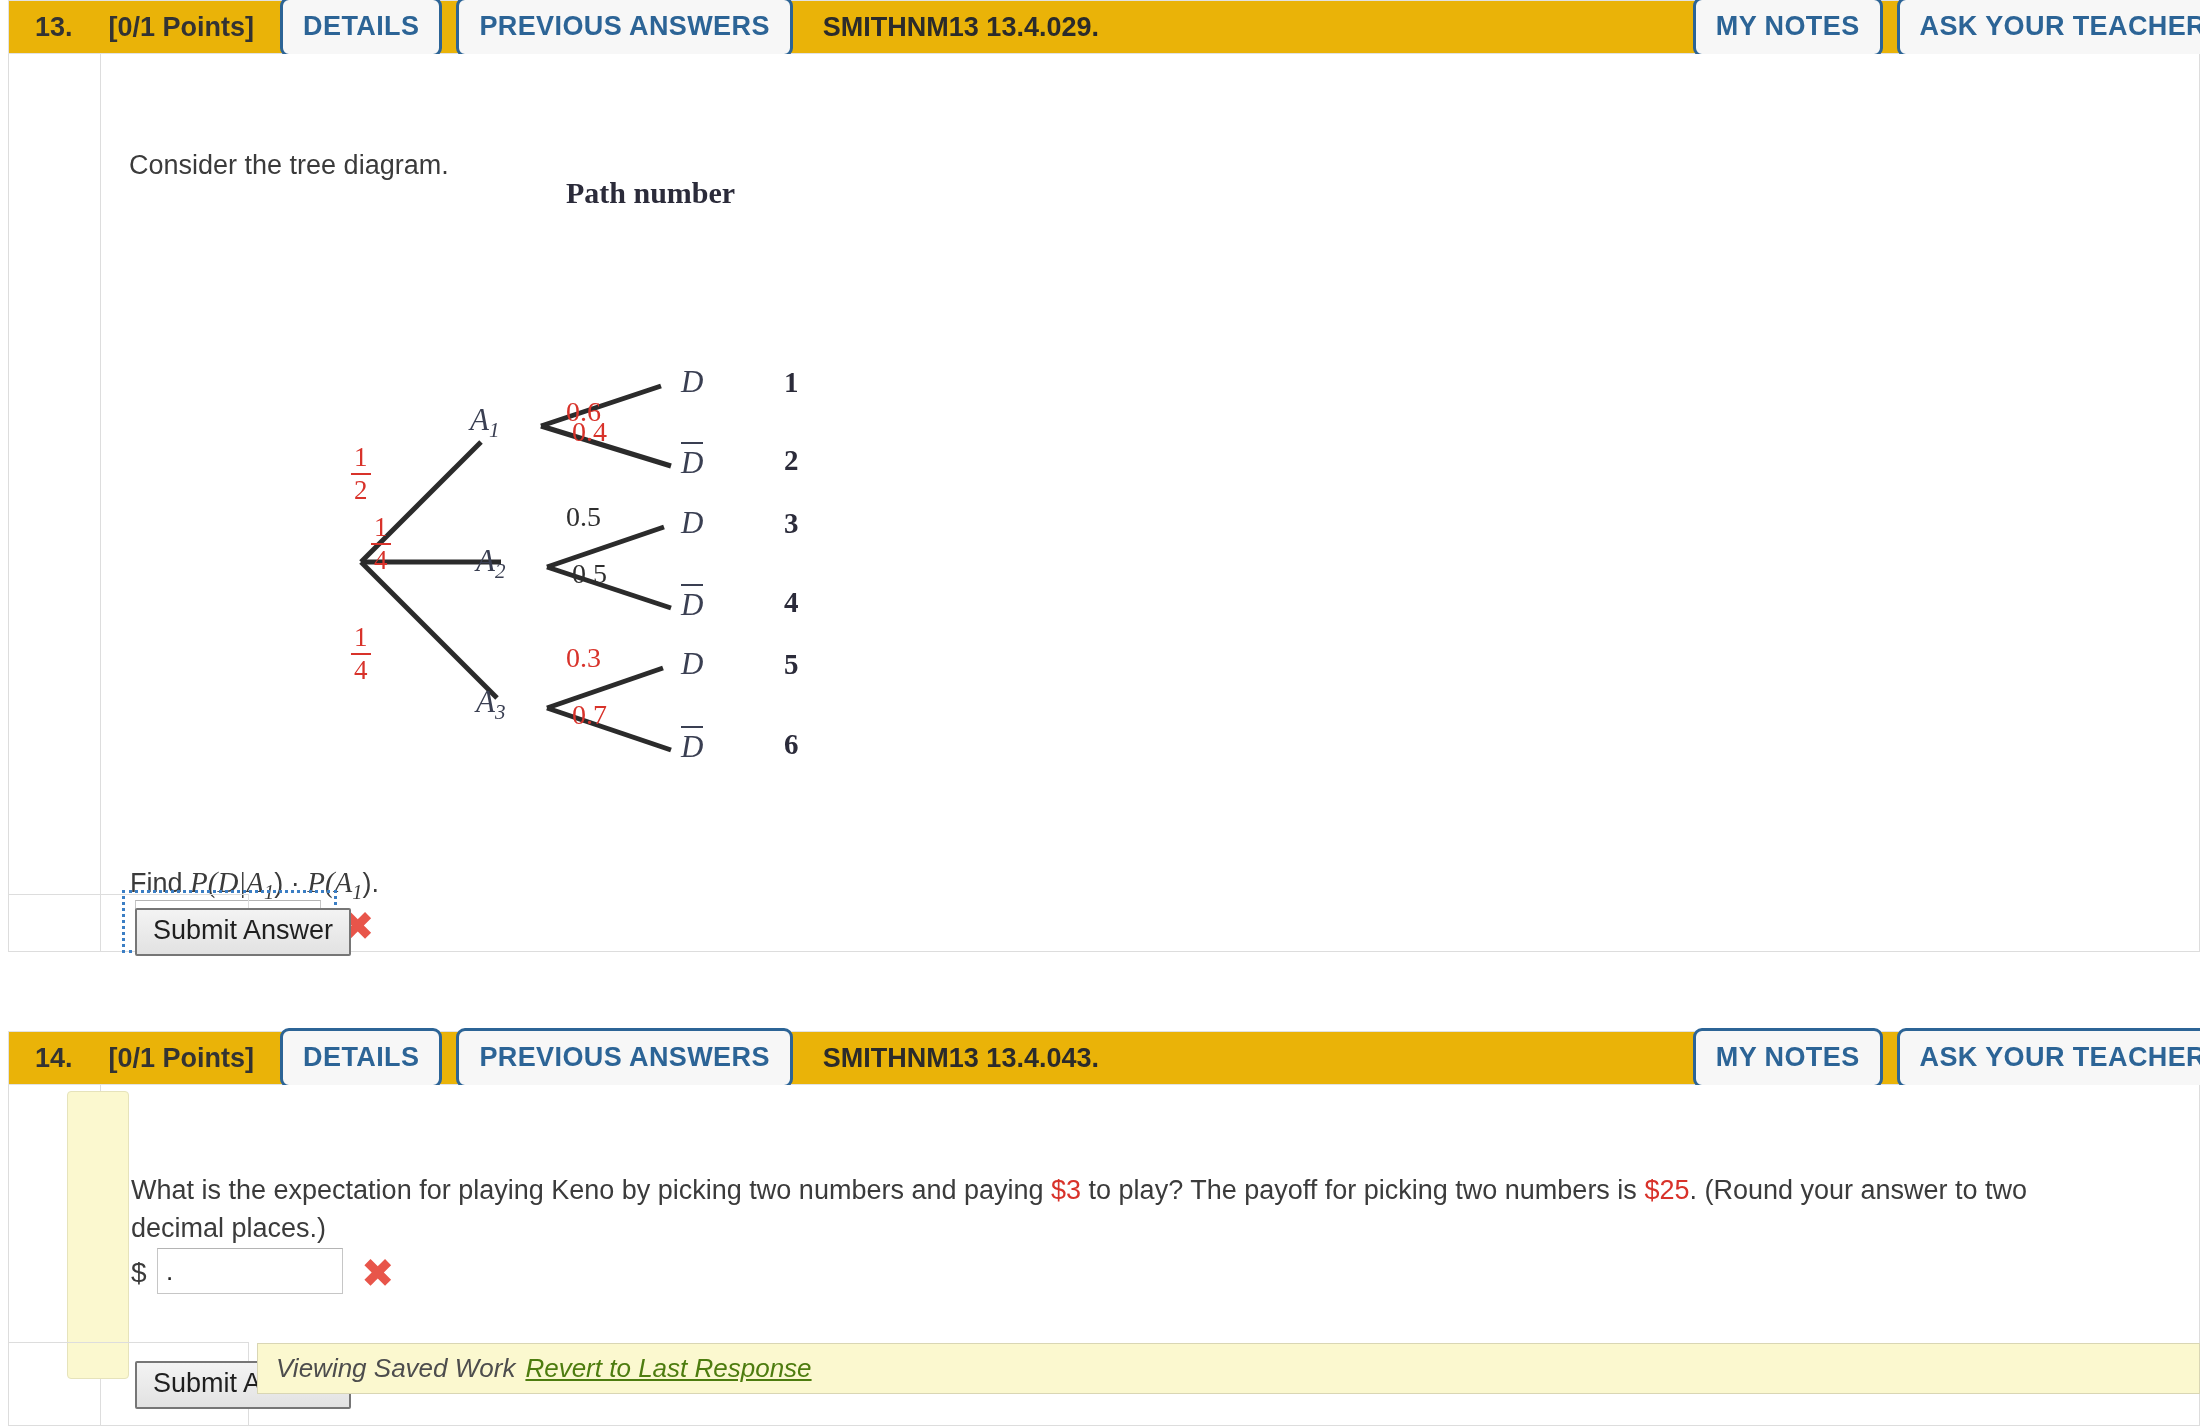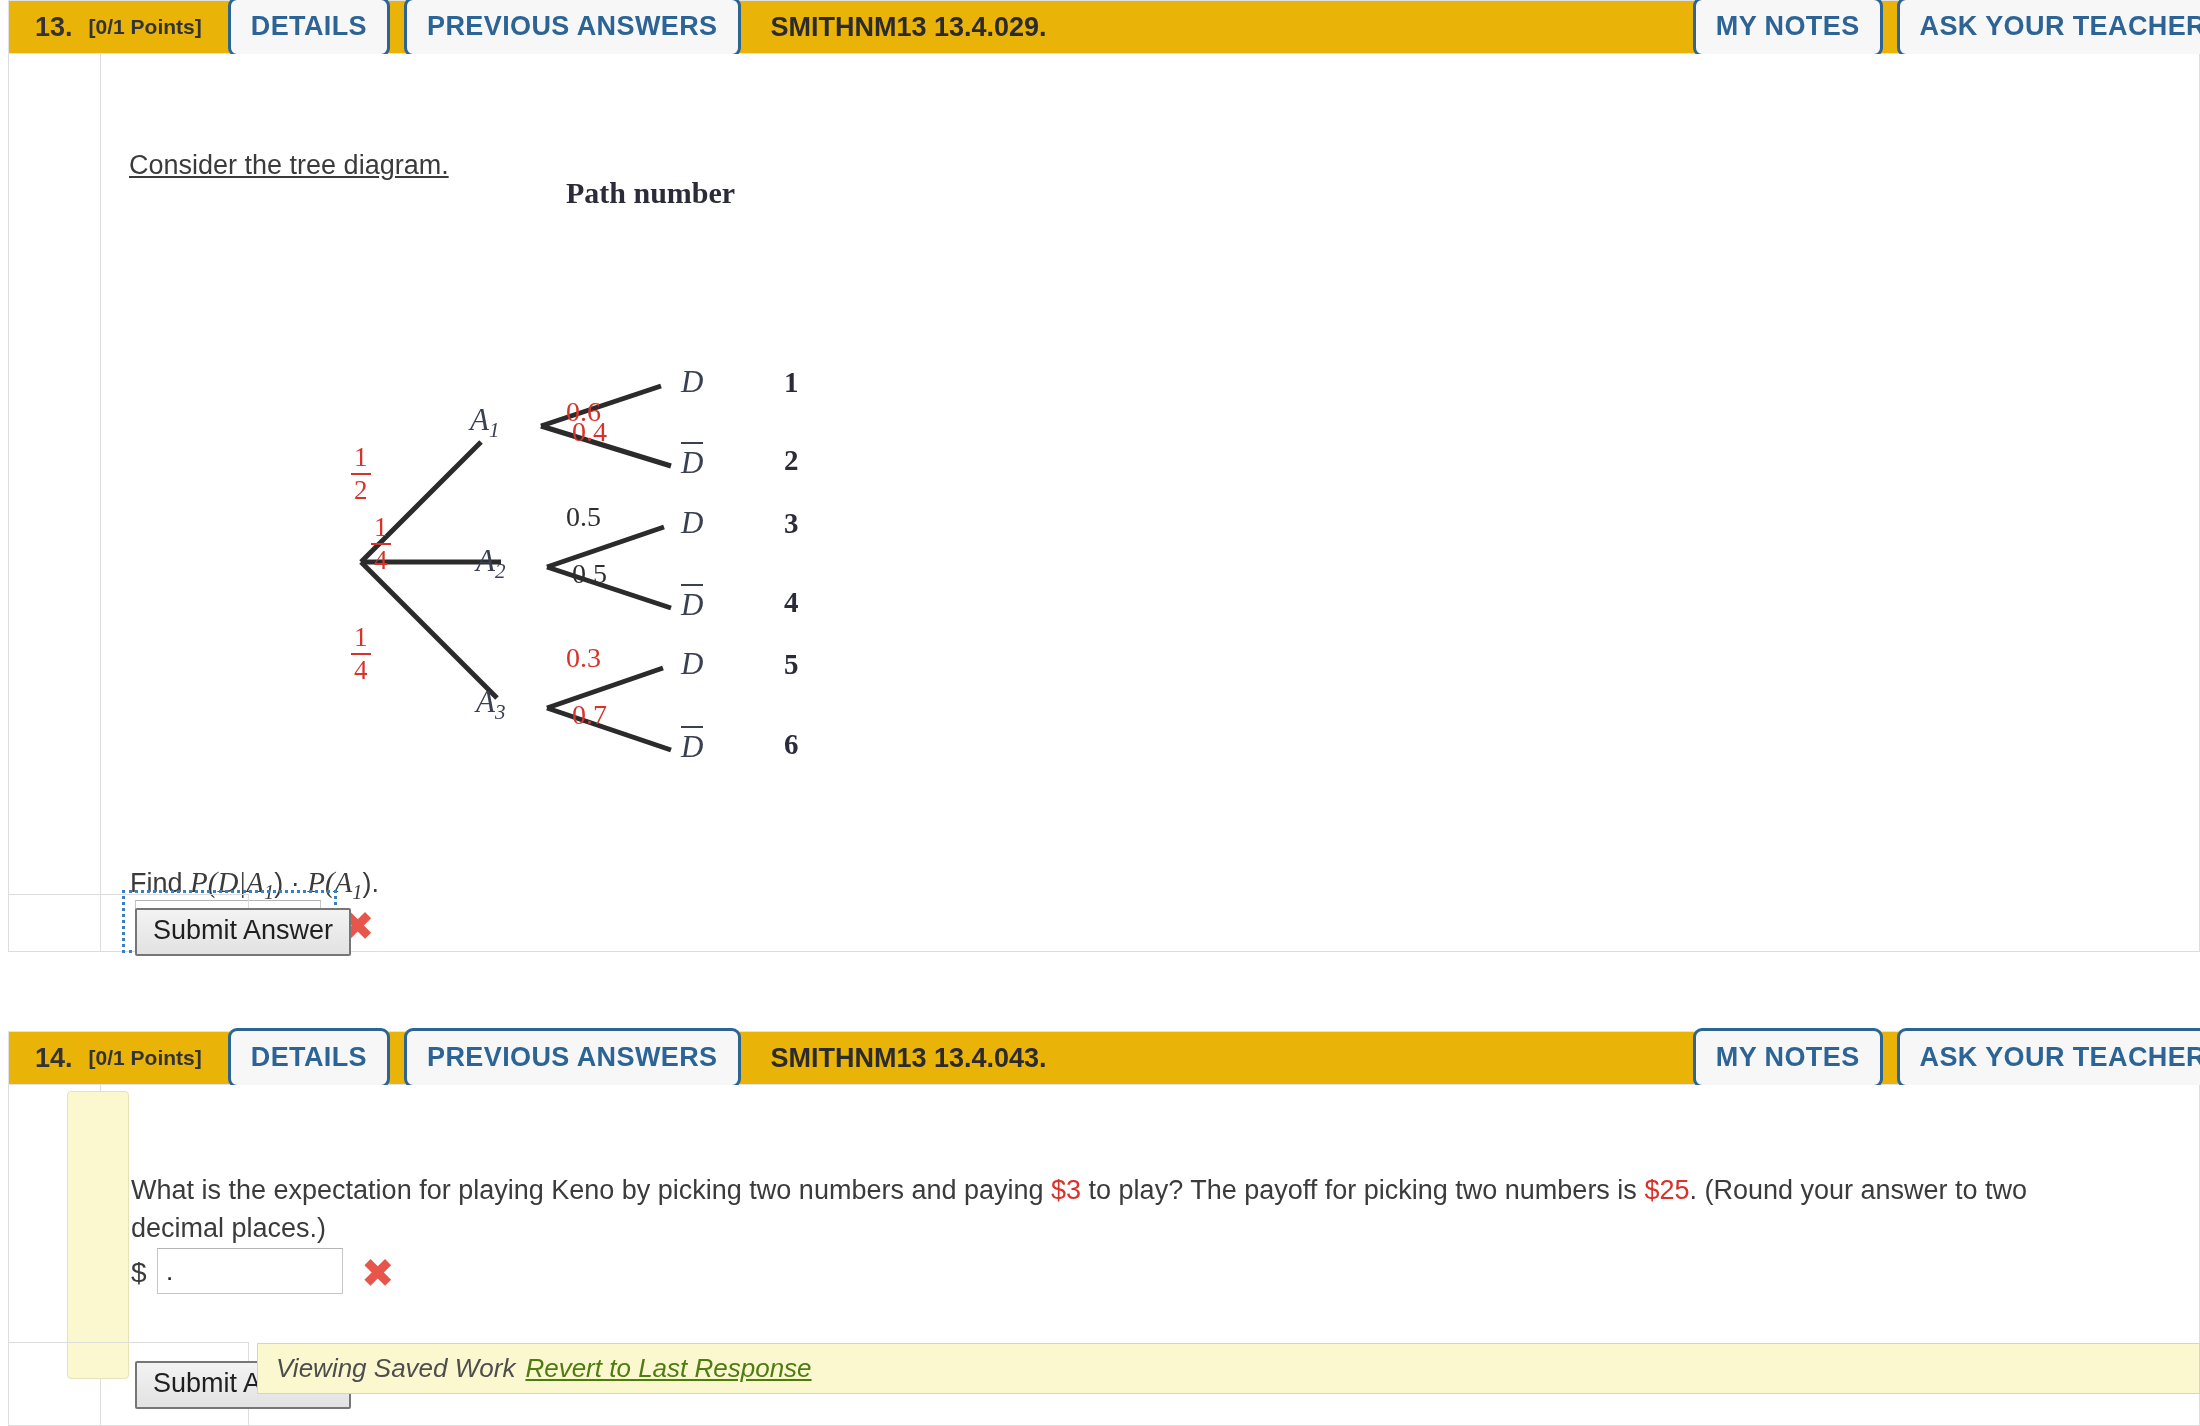--- a/index.html
+++ b/index.html
@@ -29,24 +29,24 @@
     align-items: center;
   }
   .q-num {
     font-size: 27px;
     font-weight: bold;
     color: #333333;
     margin-left: 26px;
     white-space: nowrap;
   }
   .q-points {
-    font-size: 21px;
+    font-size: 27px;
     font-weight: bold;
     color: #333333;
-    margin-left: 16px;
+    margin-left: 36px;
     white-space: nowrap;
   }
   .hdr-btn {
     margin-left: 26px;
     border: 3px solid #2c6496;
     border-radius: 9px;
     background: #f7f7f7;
     color: #2c6496;
     font-size: 27px;
     font-weight: bold;
@@ -267,21 +267,21 @@
     <div class="hdr-btn tight">PREVIOUS ANSWERS</div>
     <span class="q-code">SMITHNM13 13.4.029.</span>
     <span class="spacer"></span>
     <div class="hdr-btn">MY NOTES</div>
     <div class="hdr-btn tight" style="margin-right:-30px;">ASK YOUR TEACHER</div>
   </div>
 
   <div class="q-body" style="left:8px; top:54px; width:2192px; height:898px;">
     <div class="left-rail"></div>
 
-    <div class="prompt-text" style="left:120px; top:92px;text-decoration:underline;">Consider the tree diagram.</div>
+    <div class="prompt-text" style="left:120px; top:92px;">Consider the tree diagram.</div>
 
     <div class="tree-wrap">
       <svg class="tree-svg" width="1100" height="640" viewBox="0 0 1100 640">
 
         <line x1="232" y1="358" x2="352" y2="238" stroke="#2b2b2b" stroke-width="5"></line>
 
         <line x1="232" y1="358" x2="372" y2="358" stroke="#2b2b2b" stroke-width="5"></line>
 
         <line x1="232" y1="358" x2="368" y2="494" stroke="#2b2b2b" stroke-width="5"></line>
 

